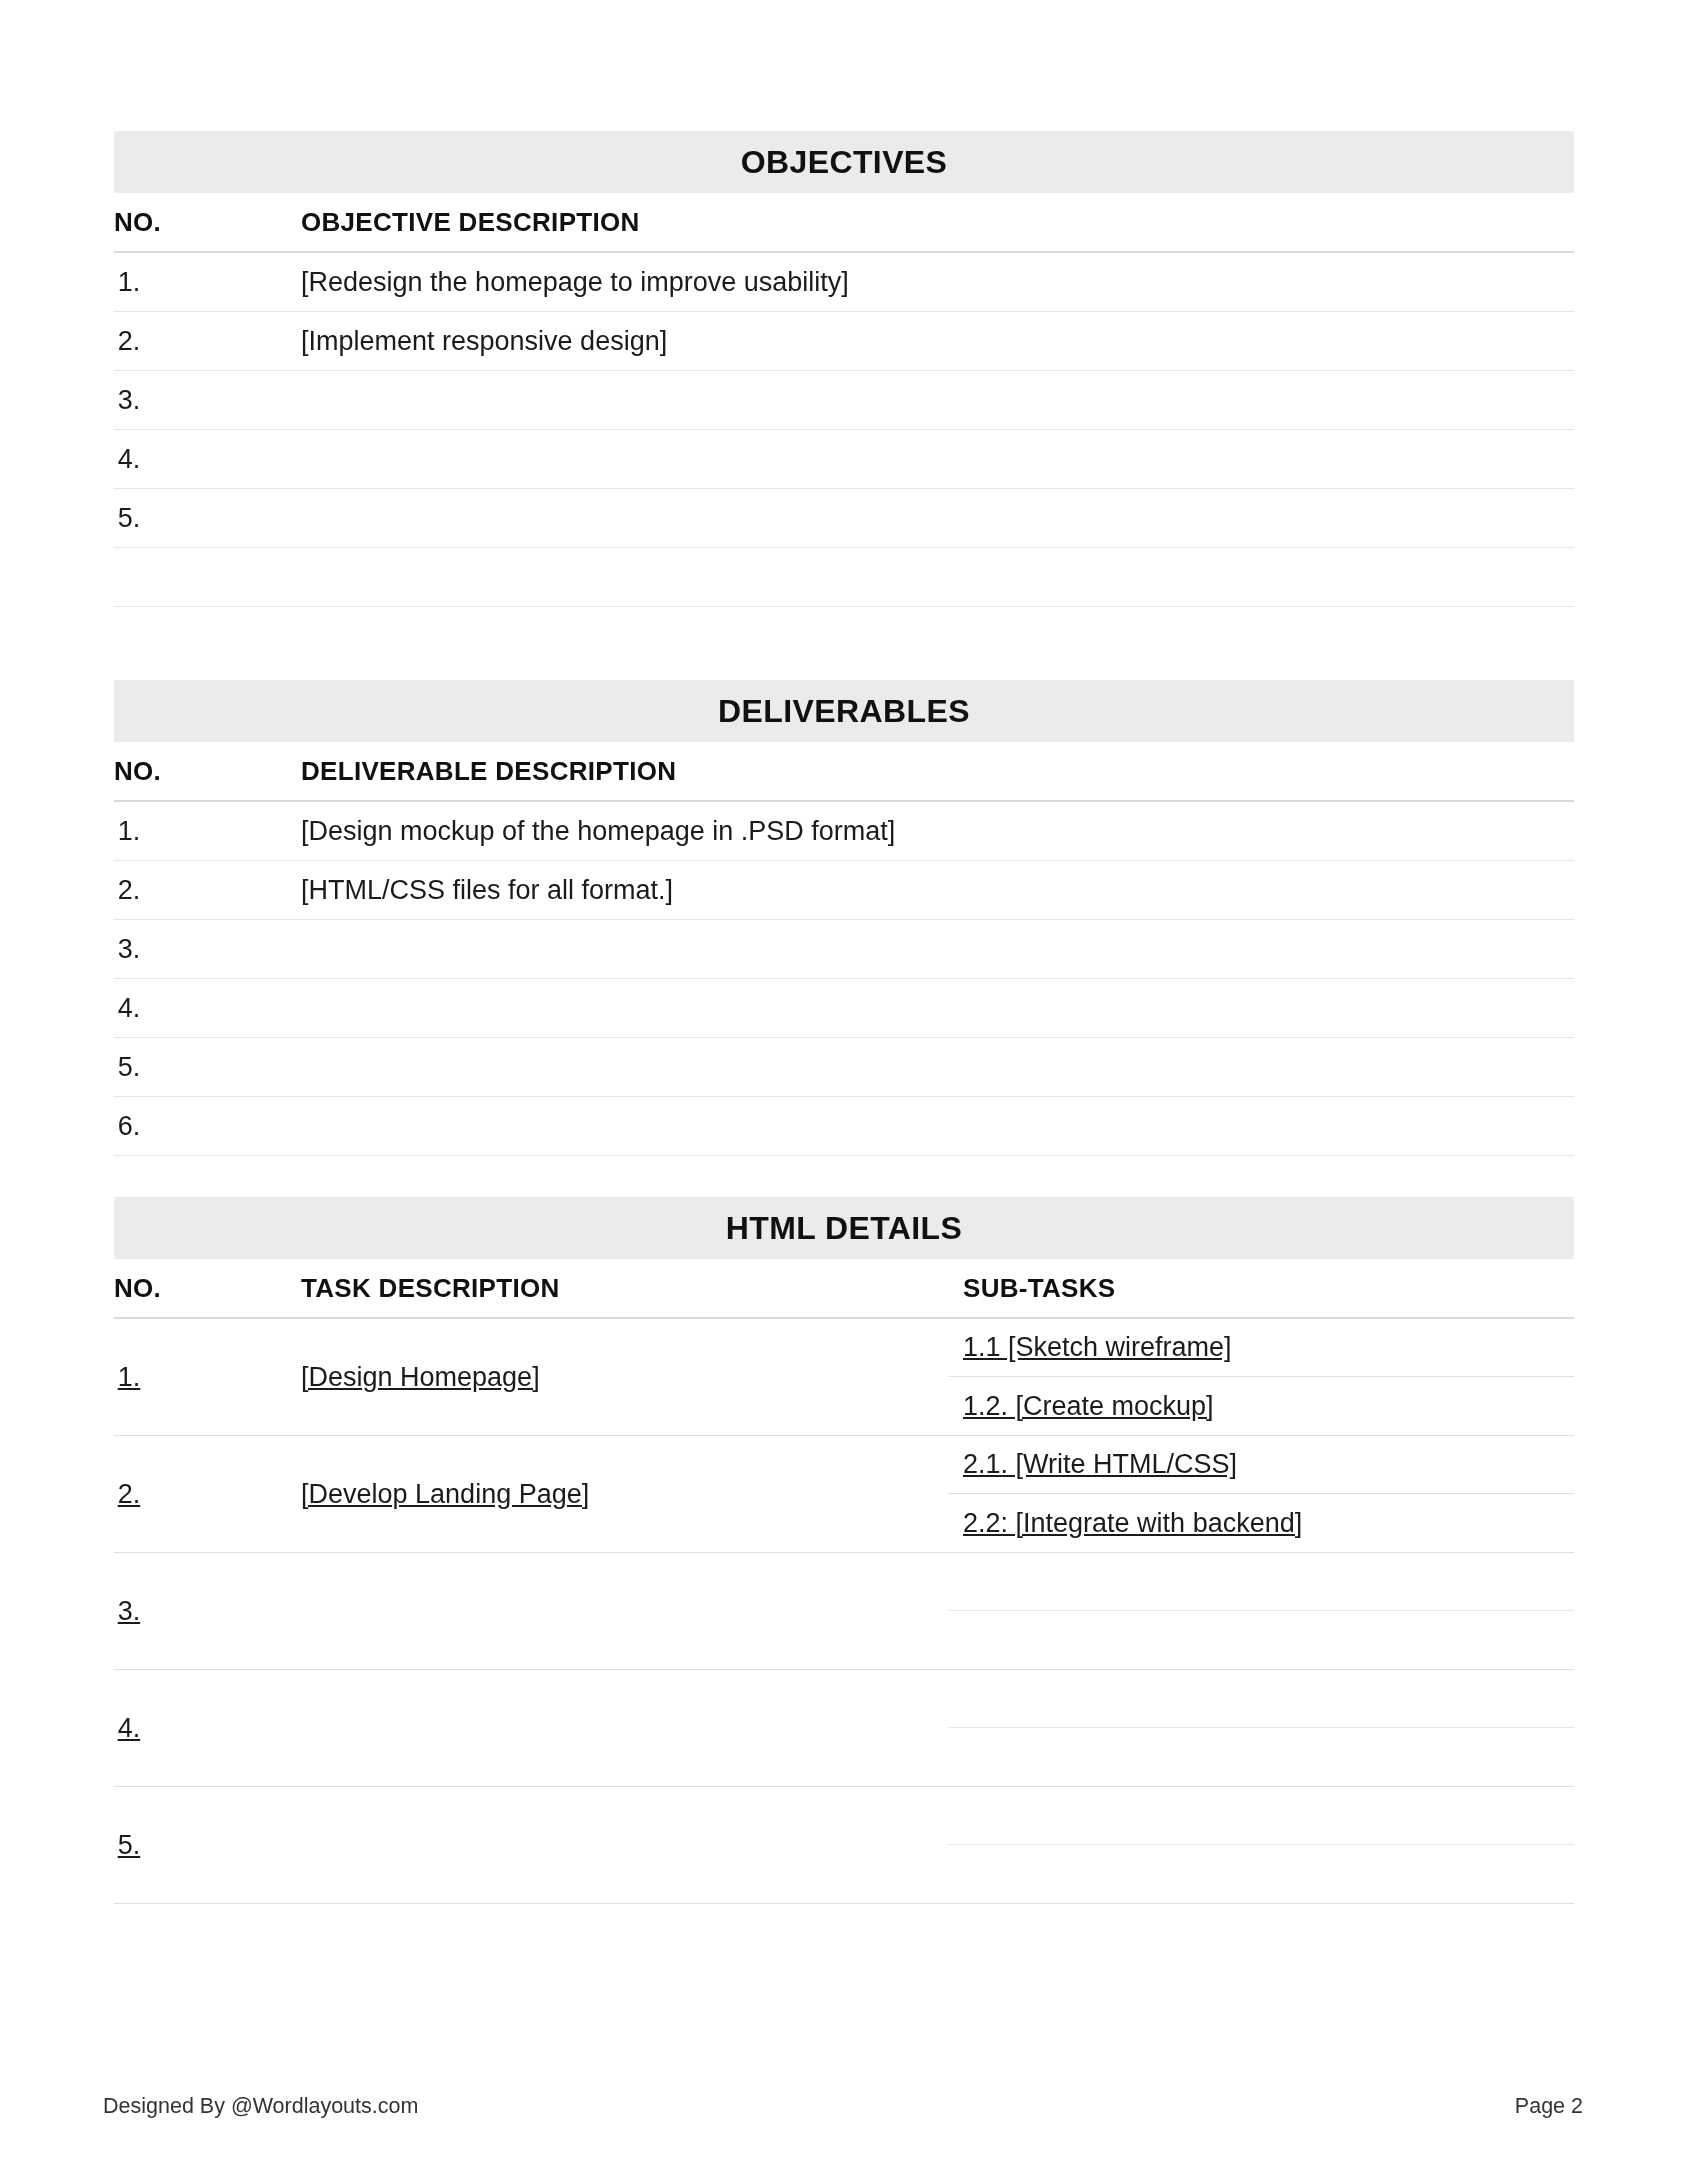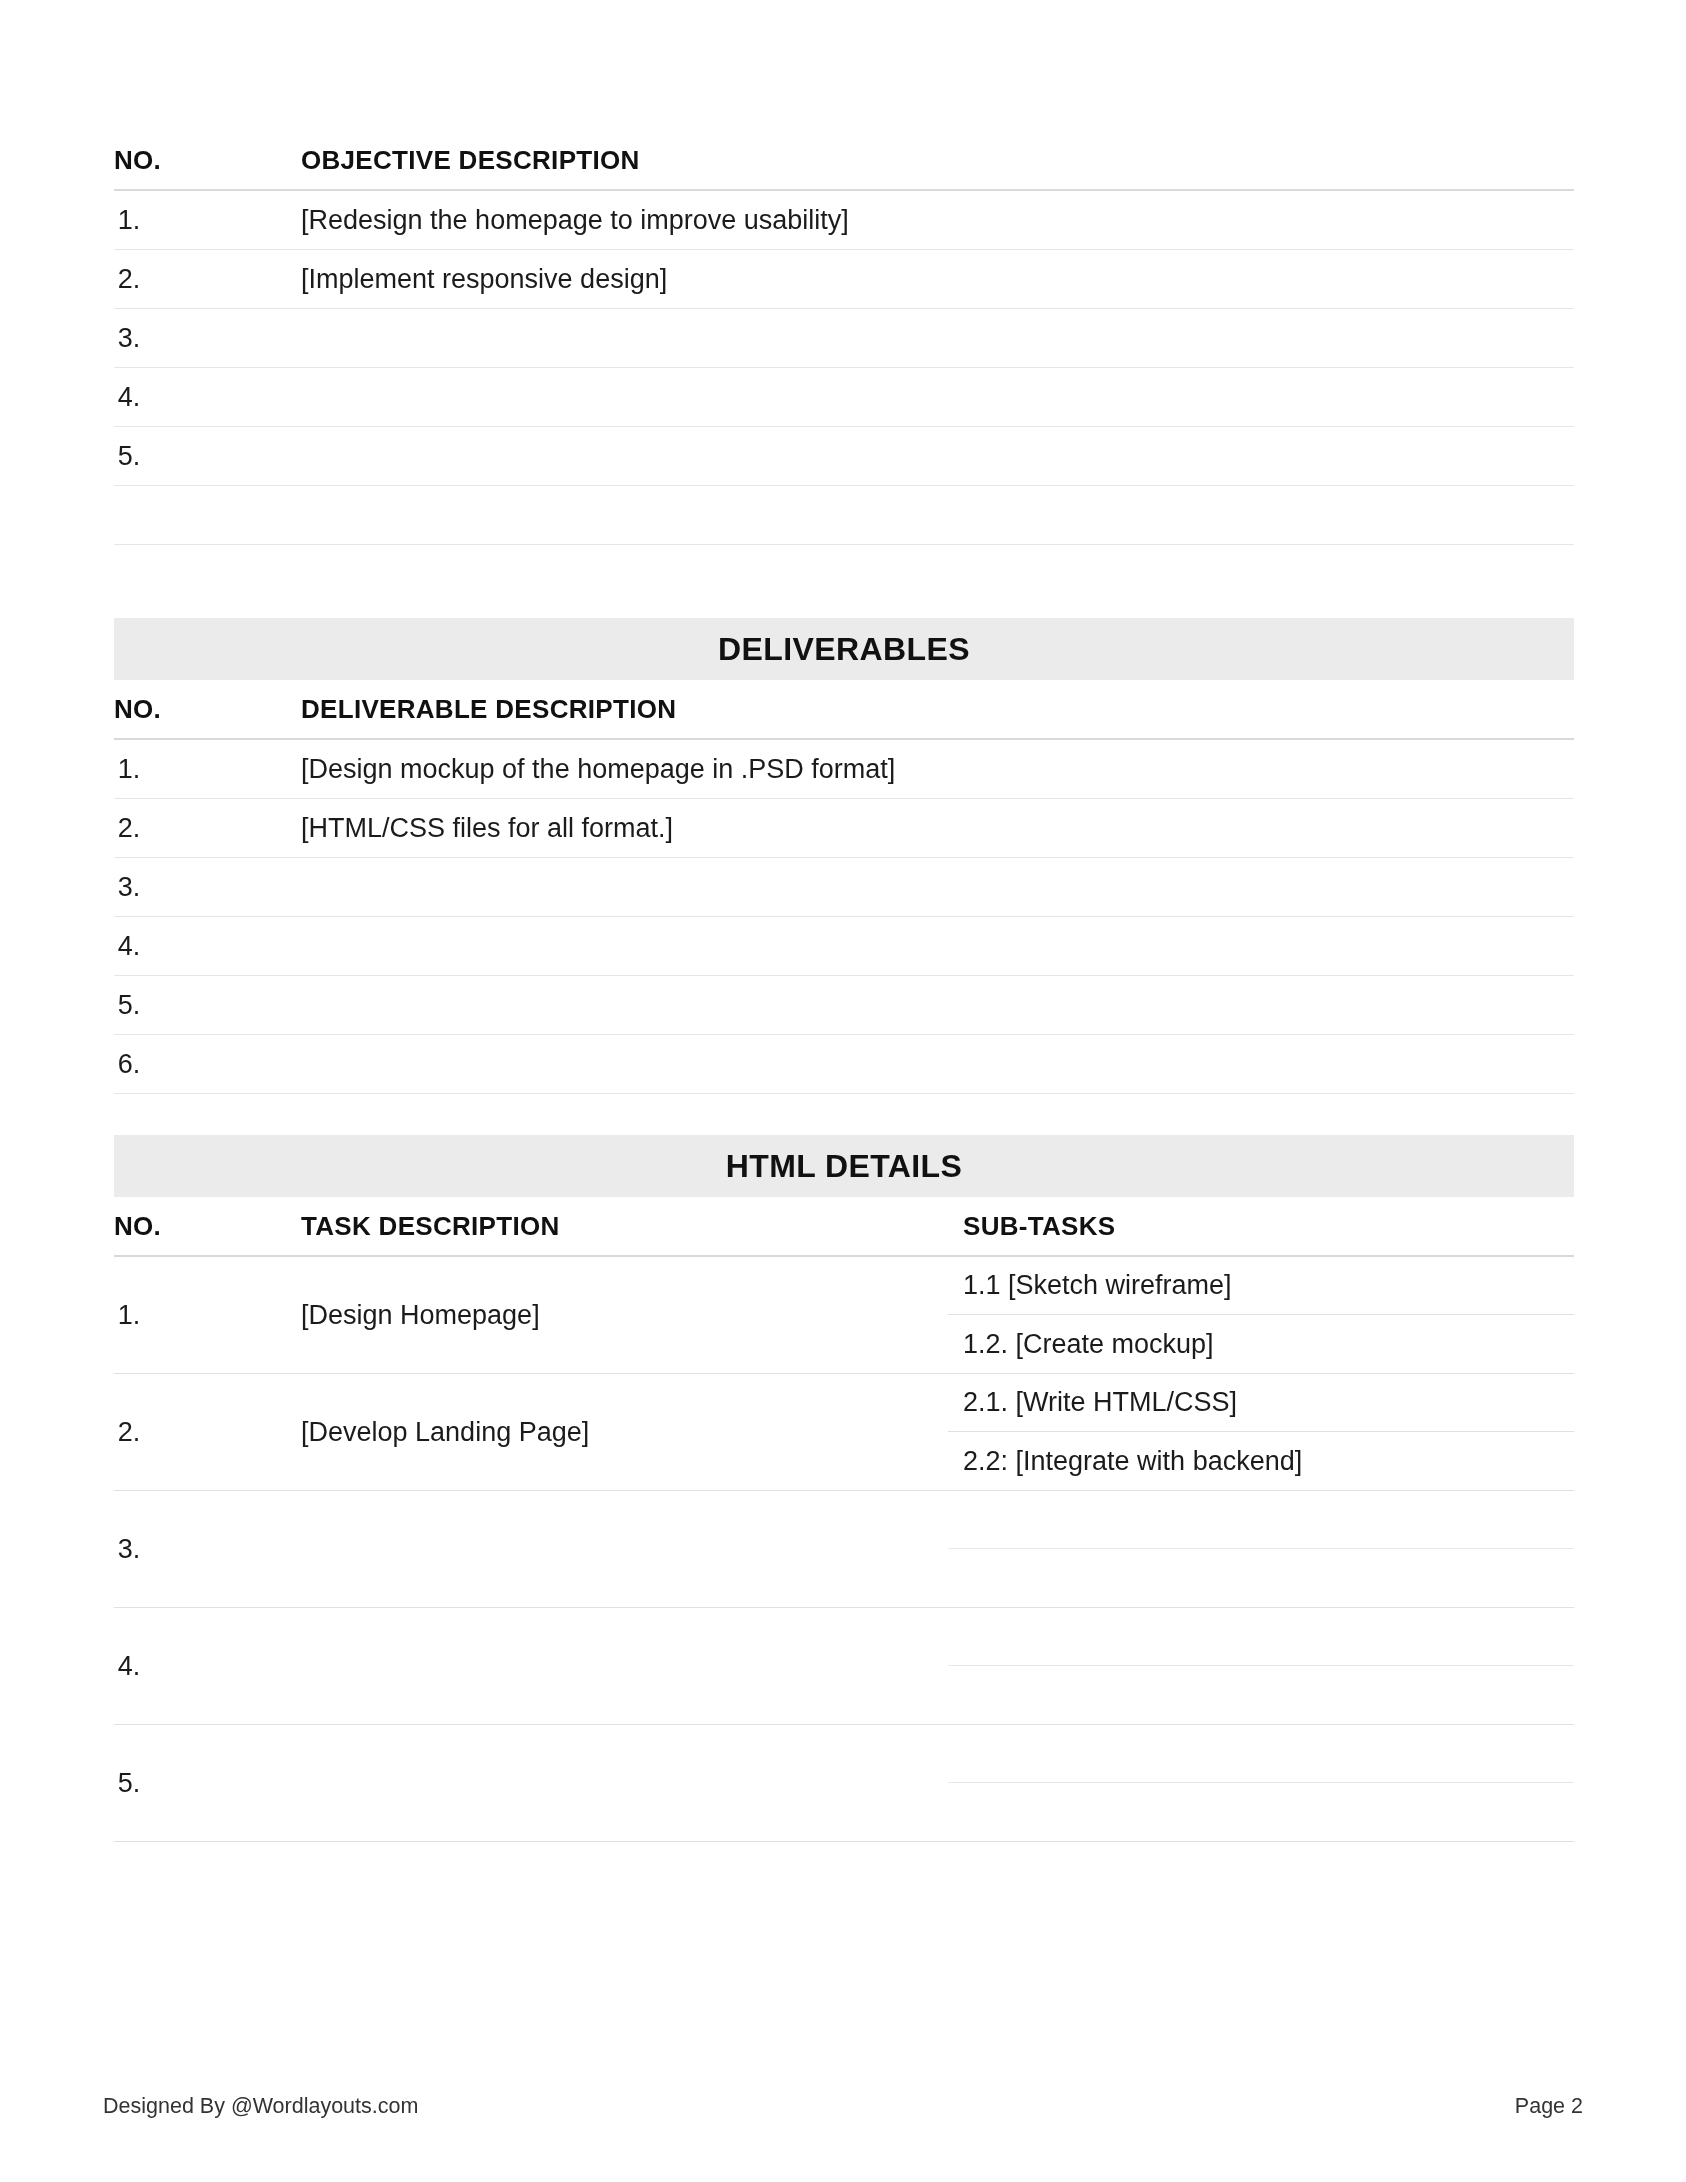--- a/index.html
+++ b/index.html
@@ -91,20 +91,21 @@
   .tail-row td {
     height: 58px;
     border-bottom: 1.9px solid #e6e6e6;
   }
 
   
   .scope-row td {
     font-size: 27px;
     color: #1b1b1b;
     border-bottom: 1.9px solid #e0e0e0;
+    text-decoration: underline;
   }
   .scope-row td.num   { padding-left: 3.7px; vertical-align: middle; }
   .scope-row td.desc  { padding-left: 26px; vertical-align: middle; }
   .scope-row td.subs  { padding: 0; vertical-align: top; }
 
   .sub-cell {
     box-sizing: border-box;
     height: 58px;
     display: flex;
     align-items: center;
@@ -142,20 +143,23 @@
   }
   .footer-left { text-align: left; }
   .footer-right { text-align: right; }
 </style>
 </head>
 <body>
 
 <div class="page">
   <div class="content">
 
+    <div class="section-banner">
+      <div class="section-banner-title">OBJECTIVES</div>
+    </div>
 
     <table class="tbl">
       <colgroup>
         <col class="col-no">
           <col class="col-desc">
       </colgroup>
       <tbody>
         <tr class="hdr-row">
           <td>NO.</td>
           <td class="pad-left-desc">OBJECTIVE DESCRIPTION</td>

